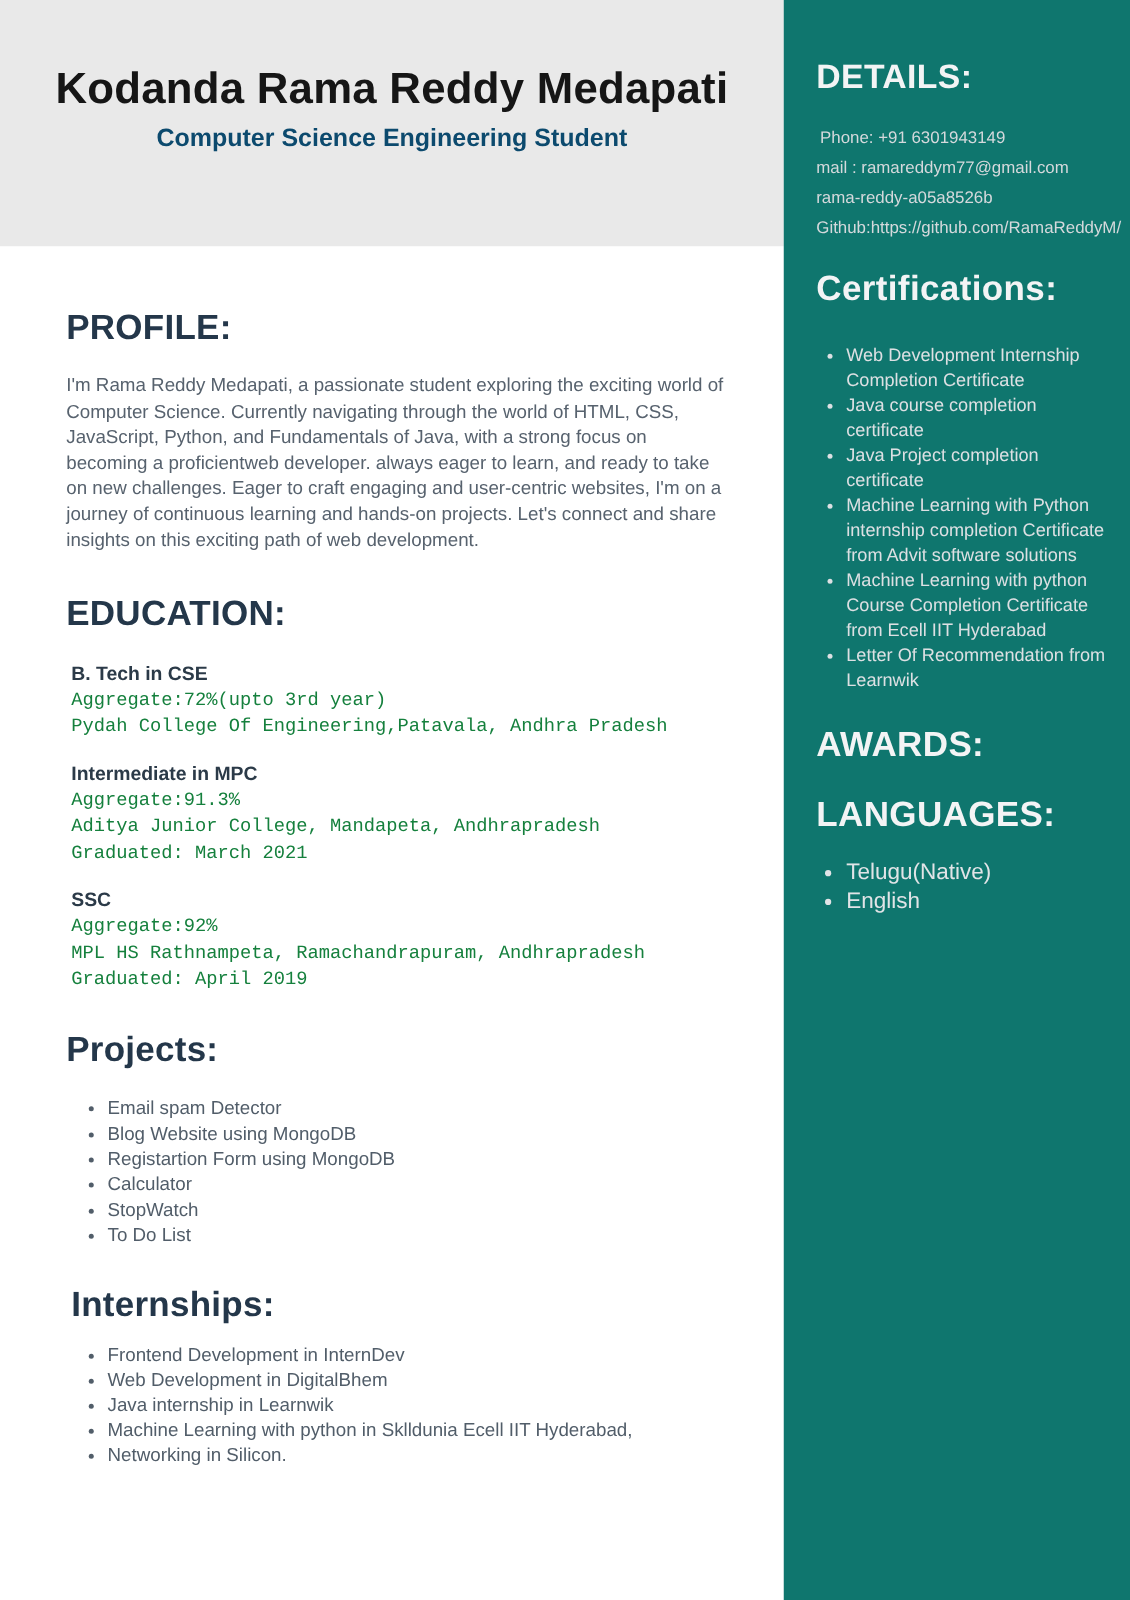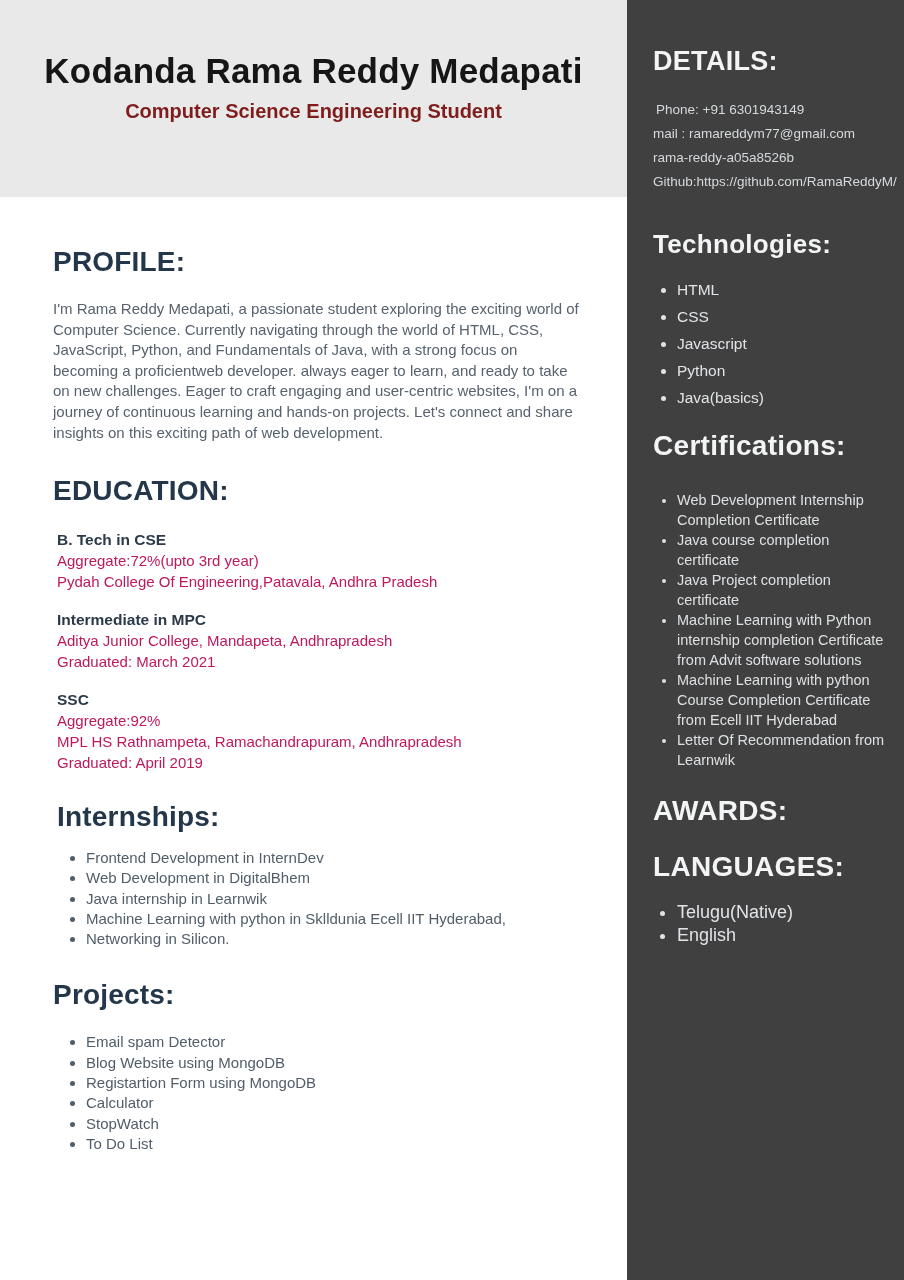--- a/index.html
+++ b/index.html
@@ -4,42 +4,42 @@
 <style>
   * { margin:0; padding:0; box-sizing:border-box; }
   html,body { width:904px; background:#ffffff; }
   body { font-family:"Liberation Sans", sans-serif; }
   .page { width:904px; height:1280px; display:flex; background:#ffffff; overflow:hidden; }
 
   
   .left-col { width:627px; flex:0 0 627px; }
   .header-band { height:197px; background:#e9e9e9; display:flex; flex-direction:column; align-items:center; justify-content:flex-start; padding-top:52px; }
   .name { font-size:35px; font-weight:800; color:#161616; letter-spacing:0.2px; line-height:1.1; }
-  .subtitle { margin-top:9px; font-size:20px; font-weight:700; color:#7f1d1d; }
+  .subtitle { margin-top:9px; font-size:20px; font-weight:700; color:#0c4a6e; }
 
   .left-content { padding:0 46px 0 53px; color:#57626e; }
   h2.lh { font-size:28px; font-weight:800; color:#24374a; letter-spacing:0.2px; }
   .profile-h { margin-top:49px; }
   .profile-text { margin-top:21px; font-size:15px; line-height:20.6px; color:#57626e; }
 
   .education-h { margin-top:32px; }
   .edu-entry { margin-top:17px; padding-left:4px; }
   .edu-entry:first-of-type { margin-top:22px; }
   .edu-title { font-size:15.5px; font-weight:700; color:#2b3a48; line-height:21px; }
-  .edu-line { font-size:15px; line-height:21px; color:#be185d; }
+  .edu-line { font-size:15px; line-height:21px; color:#15803d;font-family:Liberation Mono, monospace; }
 
   .projects-h { margin-top:30px; }
   ul.plain { list-style:disc outside; padding-left:33px; margin-top:21px; }
   ul.plain li { font-size:15px; line-height:20.4px; color:#515d69; }
   .internships-h { margin-top:28px; padding-left:4px; }
   ul.intern { margin-top:15px; }
   ul.intern li { line-height:20.2px; }
 
   
-  .sidebar { width:277px; flex:0 0 277px; background:#404040; color:#d7dbde; padding:46px 18px 40px 26px; }
+  .sidebar { width:277px; flex:0 0 277px; background:#0f766e; color:#d7dbde; padding:46px 18px 40px 26px; }
   h2.sb { font-weight:800; color:#f3f4f5; letter-spacing:0.3px; }
   .details-h { font-size:27px; }
   .details-lines { margin-top:21px; }
   .detail-line { font-size:13.5px; line-height:24px; color:#d5d9dc; white-space:nowrap; }
   .detail-line.indent { padding-left:3px; }
 
   .tech-h { margin-top:35px; font-size:26px; }
   ul.sb-list { list-style:disc outside; padding-left:24px; margin-top:19px; }
   ul.tech li { font-size:15.5px; line-height:22px; margin-bottom:5px; color:#e1e4e7; }
 
@@ -76,80 +76,71 @@
         <h2 class="lh education-h">EDUCATION:</h2>
 
         <div class="edu-entry">
           <div class="edu-title">B. Tech in CSE</div>
           <div class="edu-line">Aggregate:72%(upto 3rd year)</div>
           <div class="edu-line">Pydah College Of Engineering,Patavala, Andhra Pradesh</div>
         </div>
 
         <div class="edu-entry">
           <div class="edu-title">Intermediate in MPC</div>
+          <div class="edu-line">Aggregate:91.3%</div>
           <div class="edu-line">Aditya Junior College, Mandapeta, Andhrapradesh</div>
           <div class="edu-line">Graduated: March 2021</div>
         </div>
 
         <div class="edu-entry">
           <div class="edu-title">SSC</div>
           <div class="edu-line">Aggregate:92%</div>
           <div class="edu-line">MPL HS Rathnampeta, Ramachandrapuram, Andhrapradesh</div>
           <div class="edu-line">Graduated: April 2019</div>
         </div>
       </section>
 
       <section>
-        <h2 class="lh internships-h">Internships:</h2>
-        <ul class="plain intern">
-          <li>Frontend Development in InternDev</li>
-          <li>Web Development in DigitalBhem</li>
-          <li>Java internship in Learnwik</li>
-          <li>Machine Learning with python in Sklldunia Ecell IIT Hyderabad,</li>
-          <li>Networking in Silicon.</li>
-        </ul>
-      </section>
-
-      <section>
         <h2 class="lh projects-h">Projects:</h2>
         <ul class="plain">
           <li>Email spam Detector</li>
           <li>Blog Website using MongoDB</li>
           <li>Registartion Form using MongoDB</li>
           <li>Calculator</li>
           <li>StopWatch</li>
           <li>To Do List</li>
+        </ul>
+      </section>
+
+      <section>
+        <h2 class="lh internships-h">Internships:</h2>
+        <ul class="plain intern">
+          <li>Frontend Development in InternDev</li>
+          <li>Web Development in DigitalBhem</li>
+          <li>Java internship in Learnwik</li>
+          <li>Machine Learning with python in Sklldunia Ecell IIT Hyderabad,</li>
+          <li>Networking in Silicon.</li>
         </ul>
       </section>
 
     </div>
   </div>
 
   <aside class="sidebar">
 
     <section>
       <h2 class="sb details-h">DETAILS:</h2>
       <div class="details-lines">
         <div class="detail-line indent">Phone: +91 6301943149</div>
         <div class="detail-line">mail : ramareddym77@gmail.com</div>
         <div class="detail-line">rama-reddy-a05a8526b</div>
         <div class="detail-line">Github:https://github.com/RamaReddyM/</div>
       </div>
     </section>
 
-    <section>
-      <h2 class="sb tech-h">Technologies:</h2>
-      <ul class="sb-list tech">
-        <li>HTML</li>
-        <li>CSS</li>
-        <li>Javascript</li>
-        <li>Python</li>
-        <li>Java(basics)</li>
-      </ul>
-    </section>
 
     <section>
       <h2 class="sb certs-h">Certifications:</h2>
       <ul class="sb-list certs">
         <li>Web Development Internship Completion Certificate</li>
         <li>Java course completion certificate</li>
         <li>Java Project completion certificate</li>
         <li>Machine Learning with Python internship completion Certificate from Advit software solutions</li>
         <li>Machine Learning with python Course Completion Certificate from Ecell IIT Hyderabad</li>
         <li>Letter Of Recommendation from Learnwik</li>

